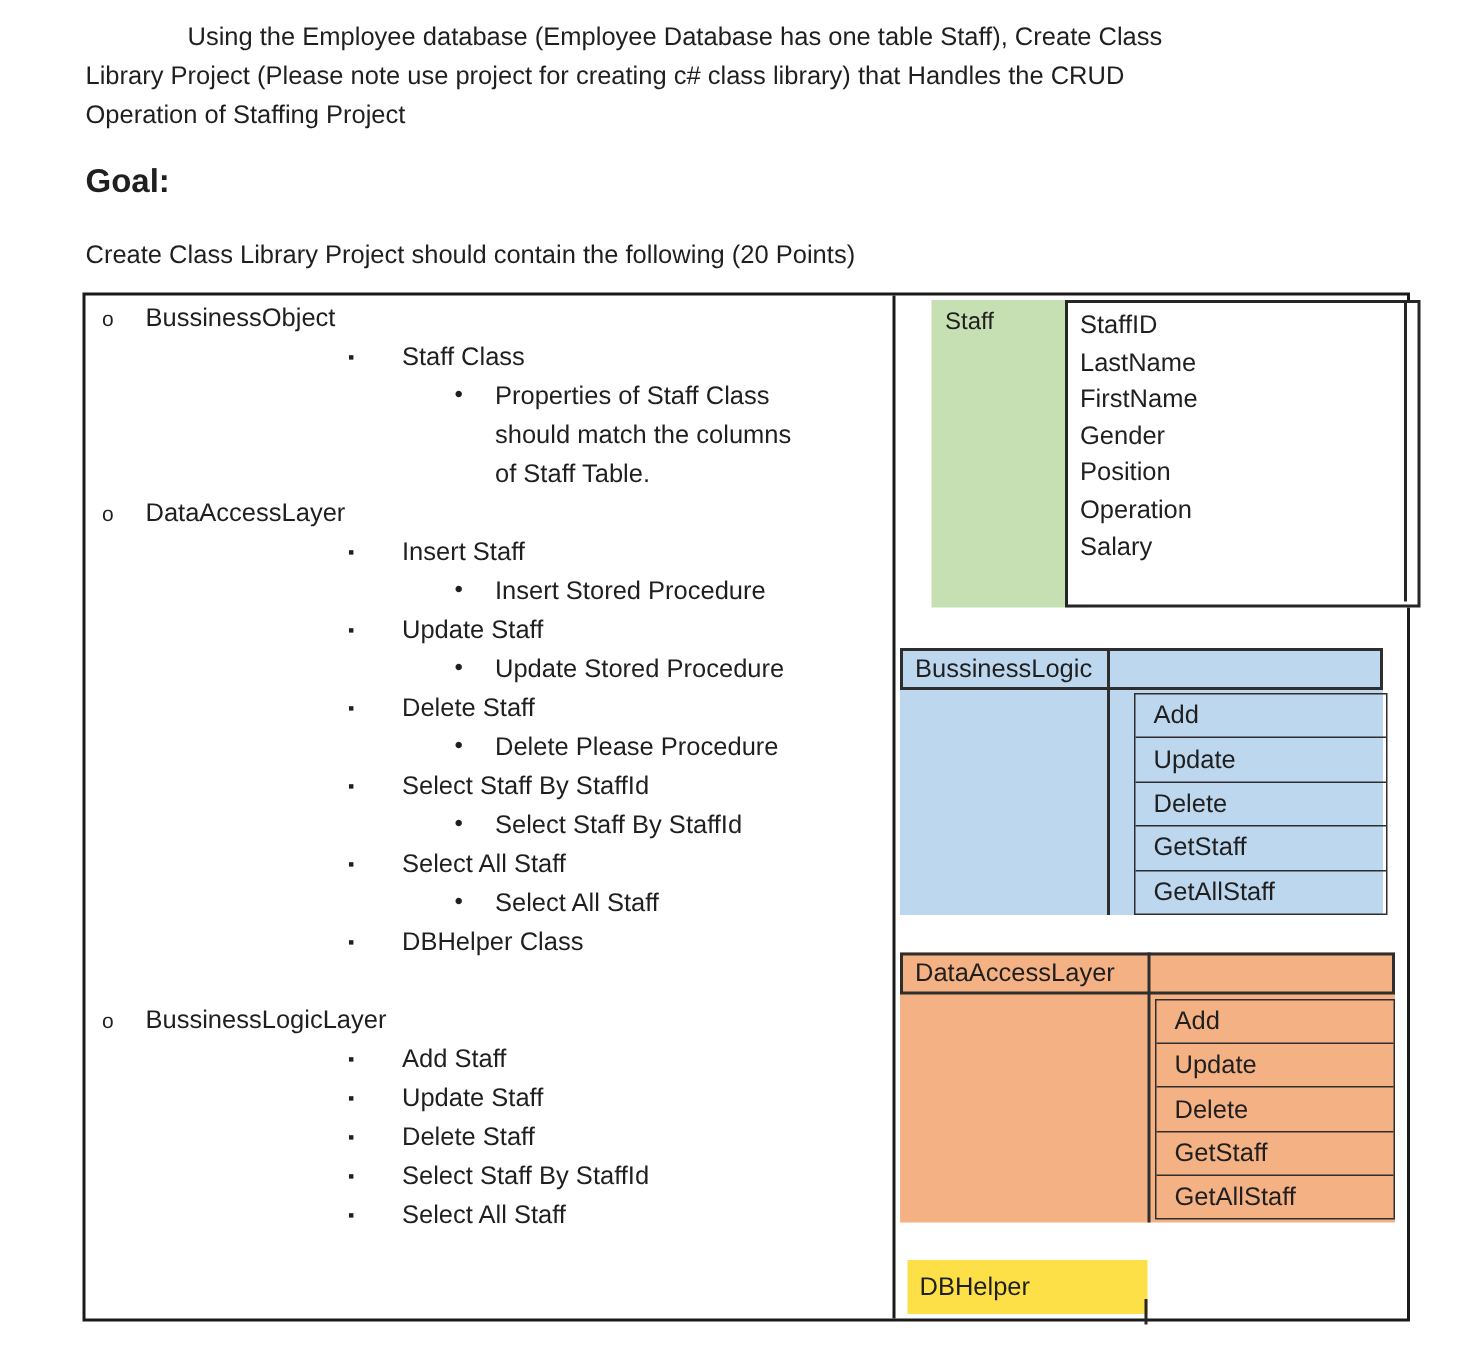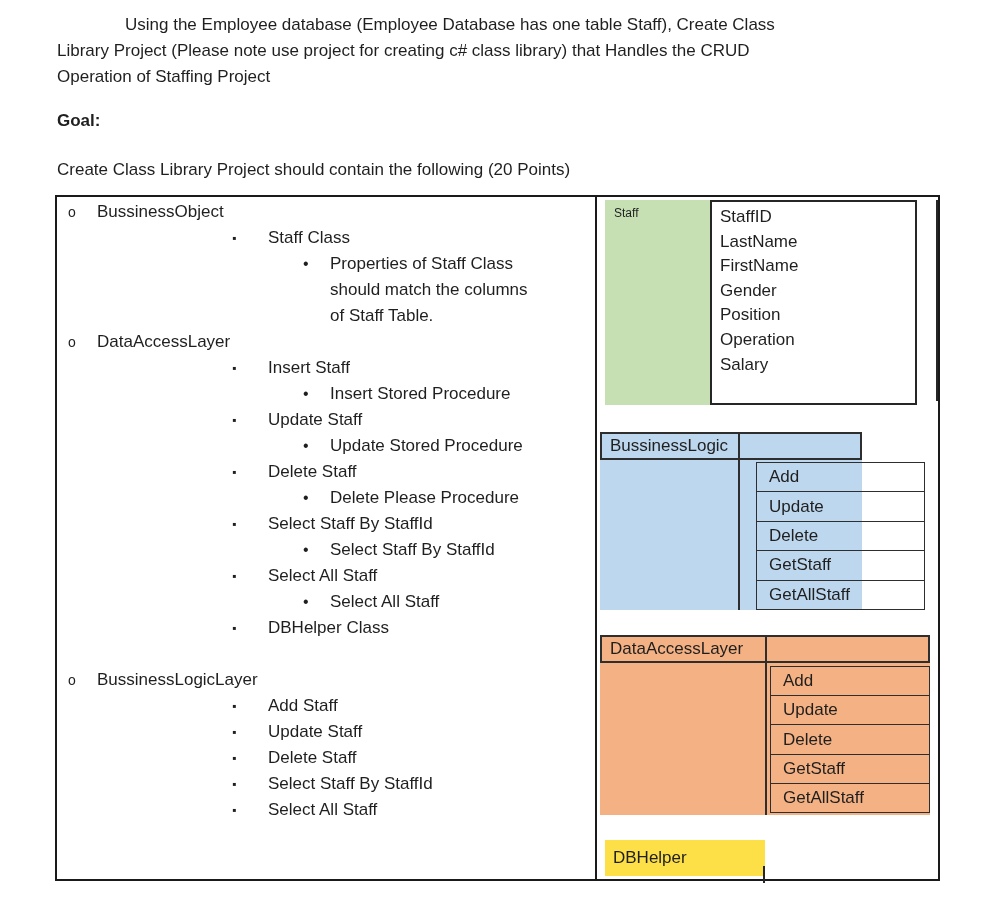--- a/index.html
+++ b/index.html
@@ -4,21 +4,21 @@
 <style>
   * { margin:0; padding:0; box-sizing:border-box; }
   html,body { background:#ffffff; }
   body {
     width:988px; height:899px; position:relative; overflow:hidden;
     font-family:"Liberation Sans","DejaVu Sans",sans-serif;
     color:#1f1f1f;
   }
   .intro { margin:12px 48px 0 57px; font-size:17px; line-height:26px; }
   .intro .line.first { text-indent:68px; }
-  .goal { margin:18px 0 12px 57px; font-size:17px; font-weight:bold; line-height:26px; }
+  .goal { margin:18px 0 12px 57px; font-size:22px; font-weight:bold; line-height:26px; }
   .subtitle { margin:23px 0 0 57px; font-size:17px; line-height:26px; }
 
   .main-box {
     position:absolute; left:55px; top:195px; width:885px; height:686px;
     border:2px solid #1a1a1a; background:#ffffff;
   }
   .col-divider { position:absolute; left:538px; top:0; width:2px; height:100%; background:#1a1a1a; }
 
   
   .outline { position:absolute; left:0; top:2px; width:536px; font-size:17px; }
@@ -28,32 +28,32 @@
   .lvl1 .bullet { left:11px; font-size:14px; }
   .lvl2 { padding-left:211px; }
   .lvl2 .bullet { left:175px; font-size:12px; }
   .lvl3 { padding-left:273px; }
   .lvl3 .bullet { left:246px; font-size:16px; }
   .lvl3 .li-text { display:inline-block; max-width:210px; vertical-align:top; }
   .gap-before { margin-top:26px; }
 
   
   .staff-header {
-    position:absolute; left:548px; top:3px; width:105px; height:205px;
-    background:#c6e0b4; font-size:12px; padding:6px 0 0 9px;
+    position:absolute; left:564px; top:3px; width:105px; height:205px;
+    background:#c6e0b4; font-size:16px; padding:6px 0 0 9px;
   }
   .staff-fields {
-    position:absolute; left:653px; top:3px; width:207px; height:205px;
+    position:absolute; left:653px; top:3px; width:237px; height:205px;
     background:#ffffff; border:2px solid #262626; padding:3px 0 0 8px; font-size:17px;
   }
   .staff-fields .field { line-height:24.6px; }
   .staff-accent { position:absolute; left:879px; top:3px; width:2px; height:201px; background:#262626; }
 
   .uml { position:absolute; font-size:17px; }
-  .bl-rect { left:543px; top:235px; width:262px; height:178px; background:#bdd7ee; }
+  .bl-rect { left:543px; top:235px; width:322px; height:178px; background:#bdd7ee; }
   .dal-rect { left:543px; top:438px; width:330px; height:180px; background:#f4b183; }
   .title-row {
     position:absolute; left:0; top:0; width:100%; height:28px;
     border:2px solid #2e2e2e; display:flex; align-items:center; padding-left:8px;
   }
   .title-div { position:absolute; top:0; height:100%; width:2px; background:#2e2e2e; }
   .bl-rect .title-div { left:138px; }
   .dal-rect .title-div { left:165px; }
   .methods { position:absolute; display:flex; flex-direction:column; border:1.5px solid #2e2e2e; }
   .bl-rect .methods { left:156px; top:30px; width:169px; height:148px; }

